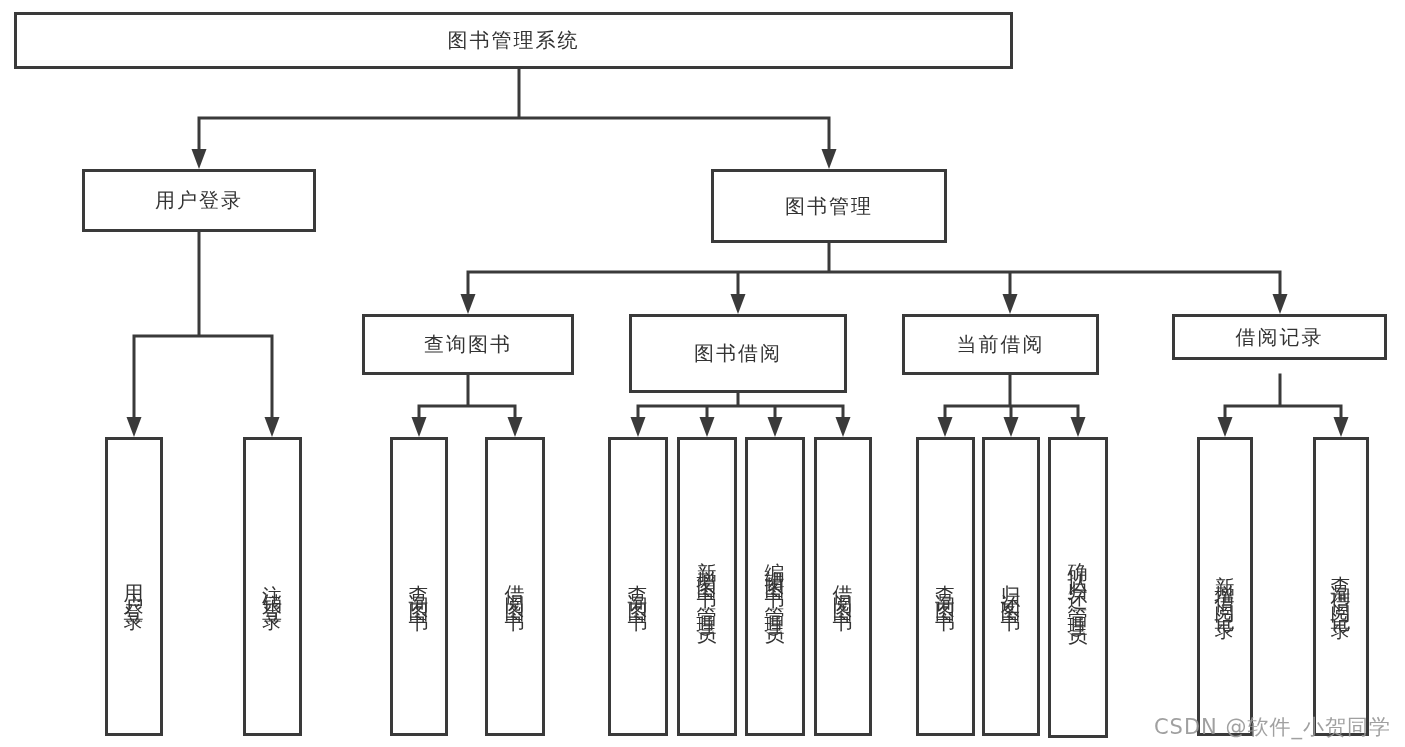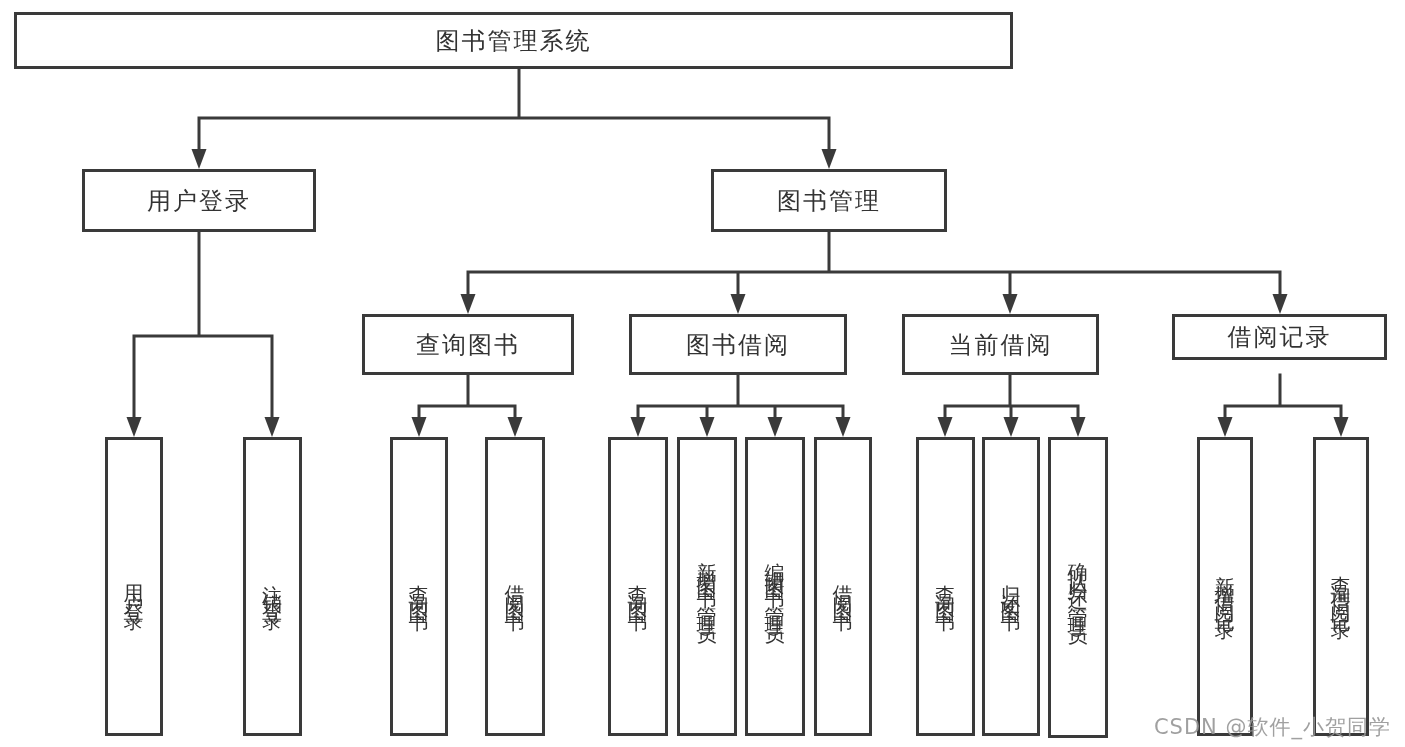--- a/index.html
+++ b/index.html
@@ -21,21 +21,21 @@
     position: absolute;
     box-sizing: border-box;
     background: #ffffff;
     border: 3px solid #3a3a3a;
     display: flex;
     align-items: center;
     justify-content: center;
     color: #333333;
   }
   .box.h span {
-    font-size: 24px;
+    font-size: 20px;
     letter-spacing: 2px;
     white-space: nowrap;
   }
   .box.v span {
     writing-mode: vertical-rl;
     text-orientation: mixed;
     font-size: 20px;
     line-height: 1;
     letter-spacing: 9px;
     white-space: nowrap;
@@ -96,28 +96,28 @@
     </g>
   </svg>
 
   <div class="box h" style="left:14px; top:12px; width:999px; height:57px;">
     <span>图书管理系统</span>
   </div>
 
   <div class="box h" style="left:82px; top:169px; width:234px; height:63px;">
     <span>用户登录</span>
   </div>
-  <div class="box h" style="left:711px; top:169px; width:236px; height:63px;">
+  <div class="box h" style="left:711px; top:169px; width:236px; height:74px;">
     <span>图书管理</span>
   </div>
 
   <div class="box h" style="left:362px; top:314px; width:212px; height:61px;">
     <span>查询图书</span>
   </div>
-  <div class="box h" style="left:629px; top:314px; width:218px; height:61px;">
+  <div class="box h" style="left:629px; top:314px; width:218px; height:79px;">
     <span>图书借阅</span>
   </div>
   <div class="box h" style="left:902px; top:314px; width:197px; height:61px;">
     <span>当前借阅</span>
   </div>
   <div class="box h" style="left:1172px; top:314px; width:215px; height:46px;">
     <span>借阅记录</span>
   </div>
 
   <div class="box v" style="left:105px; top:437px; width:58px; height:299px;">

